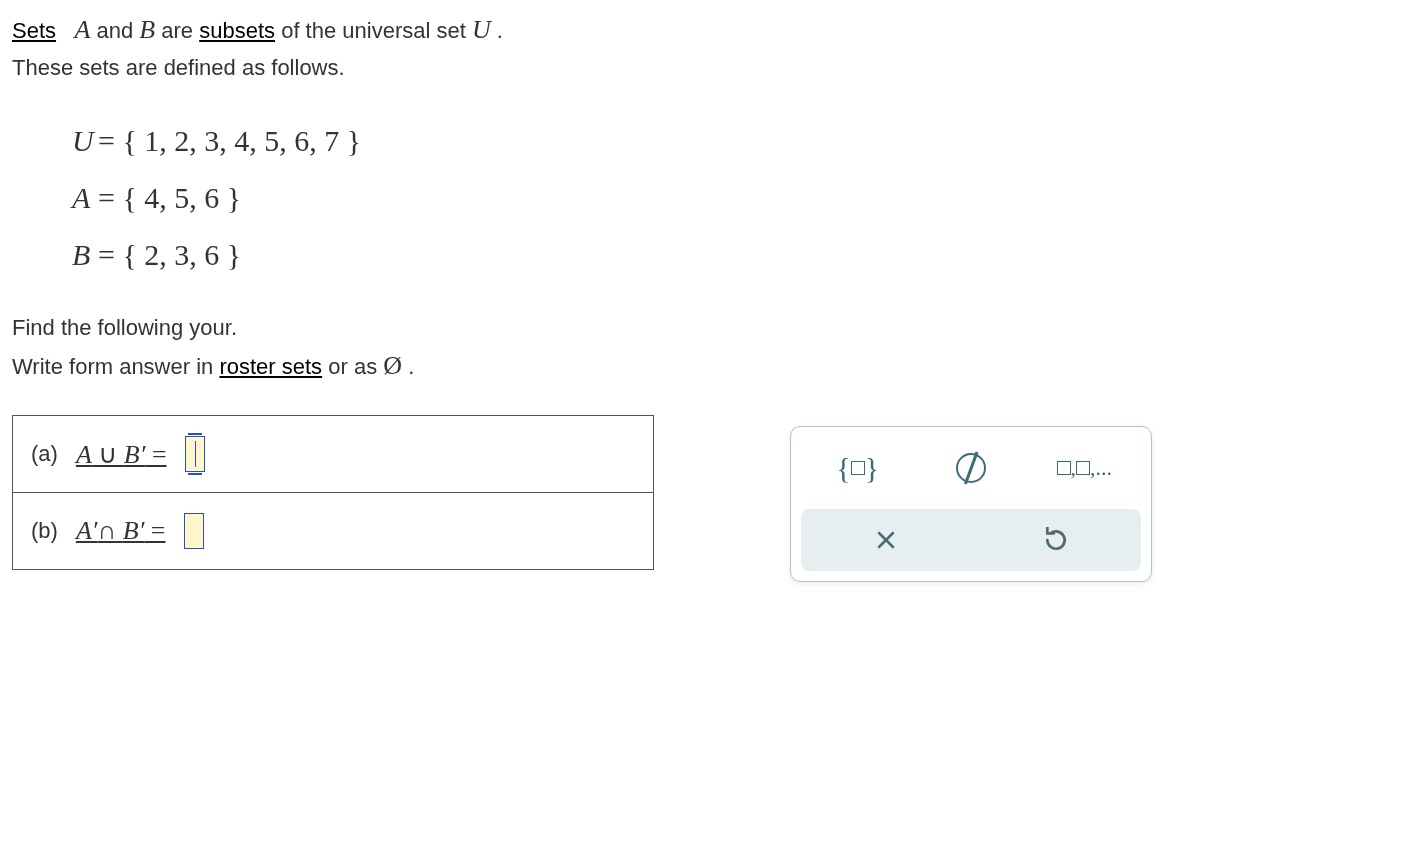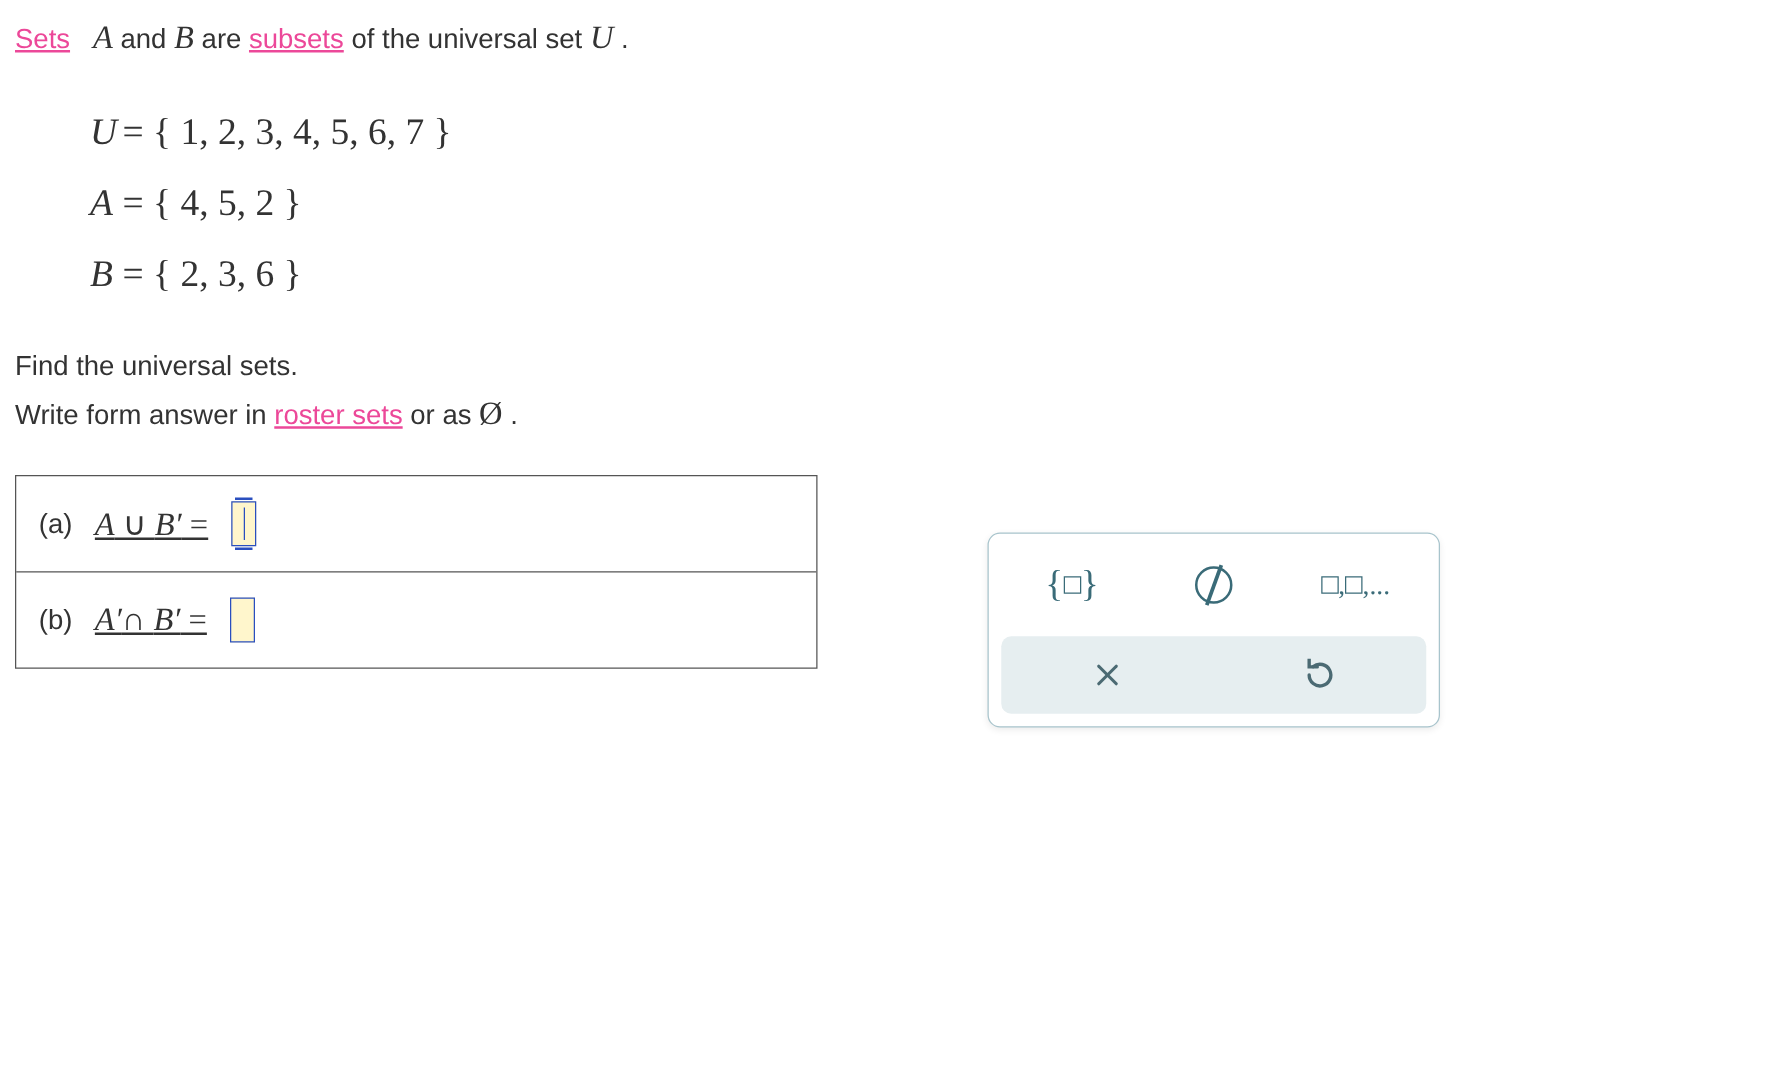--- a/index.html
+++ b/index.html
@@ -14,21 +14,21 @@
   .math-i {
     font-family: "Times New Roman", serif;
     font-style: italic;
     font-size: 26px;
   }
   .math {
     font-family: "Times New Roman", serif;
     font-size: 26px;
   }
   .link {
-    color: #ec4899;
+    color: #000000;
     text-decoration: underline;
     cursor: pointer;
   }
   .defs {
     margin: 28px 0 28px 60px;
     line-height: 1.9;
   }
   .defs .row {
     font-family: "Times New Roman", serif;
     font-size: 30px;
@@ -173,36 +173,37 @@
     <span>&nbsp;</span>
     <span class="math-i">A</span>
     <span> and </span>
     <span class="math-i">B</span>
     <span> are </span>
     <span class="link">subsets</span>
     <span> of the universal set </span>
     <span class="math-i">U</span>
     <span>.</span>
   </p>
+  <p>These sets are defined as follows.</p>
 </div>
 
 <div class="defs">
   <div class="row">
     <span class="lhs">U</span><span>= { 1, 2, 3, 4, 5, 6, 7 }</span>
   </div>
   <div class="row">
-    <span class="lhs">A</span><span>= { 4, 5, 2 }</span>
+    <span class="lhs">A</span><span>= { 4, 5, 6 }</span>
   </div>
   <div class="row">
     <span class="lhs">B</span><span>= { 2, 3, 6 }</span>
   </div>
 </div>
 
 <div class="problem-text">
-  <p>Find the universal sets.</p>
+  <p>Find the following your.</p>
   <p>
     <span>Write form answer in </span>
     <span class="link">roster sets</span>
     <span> or as </span>
     <span class="math">Ø</span>
     <span>.</span>
   </p>
 </div>
 
 <div class="answer-box">

